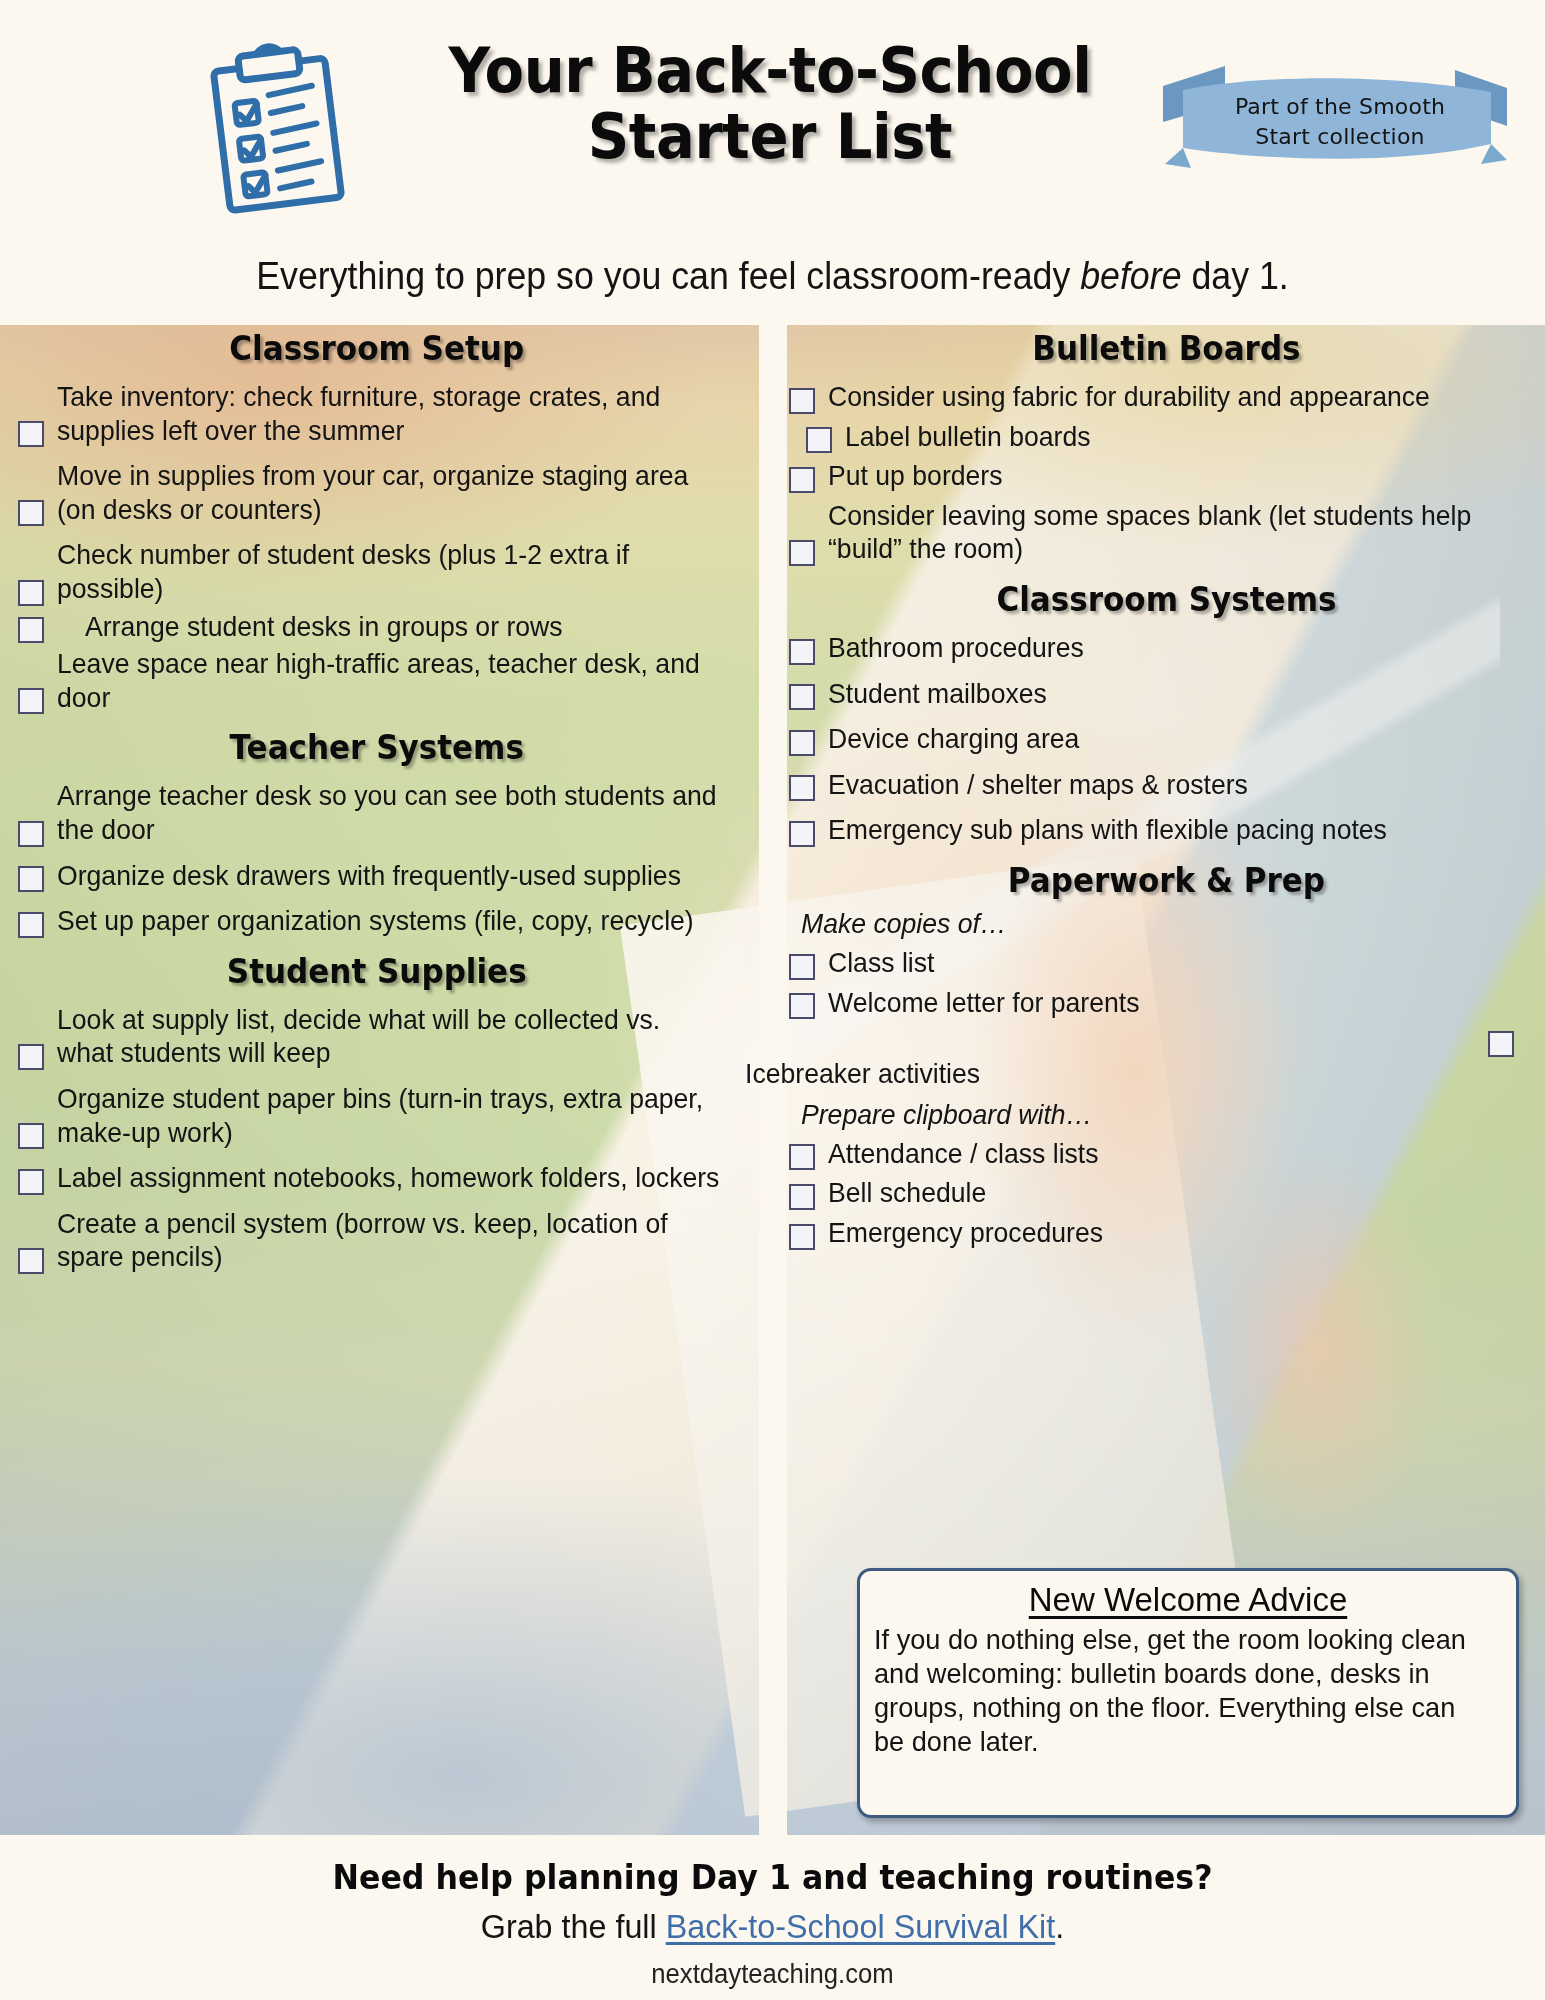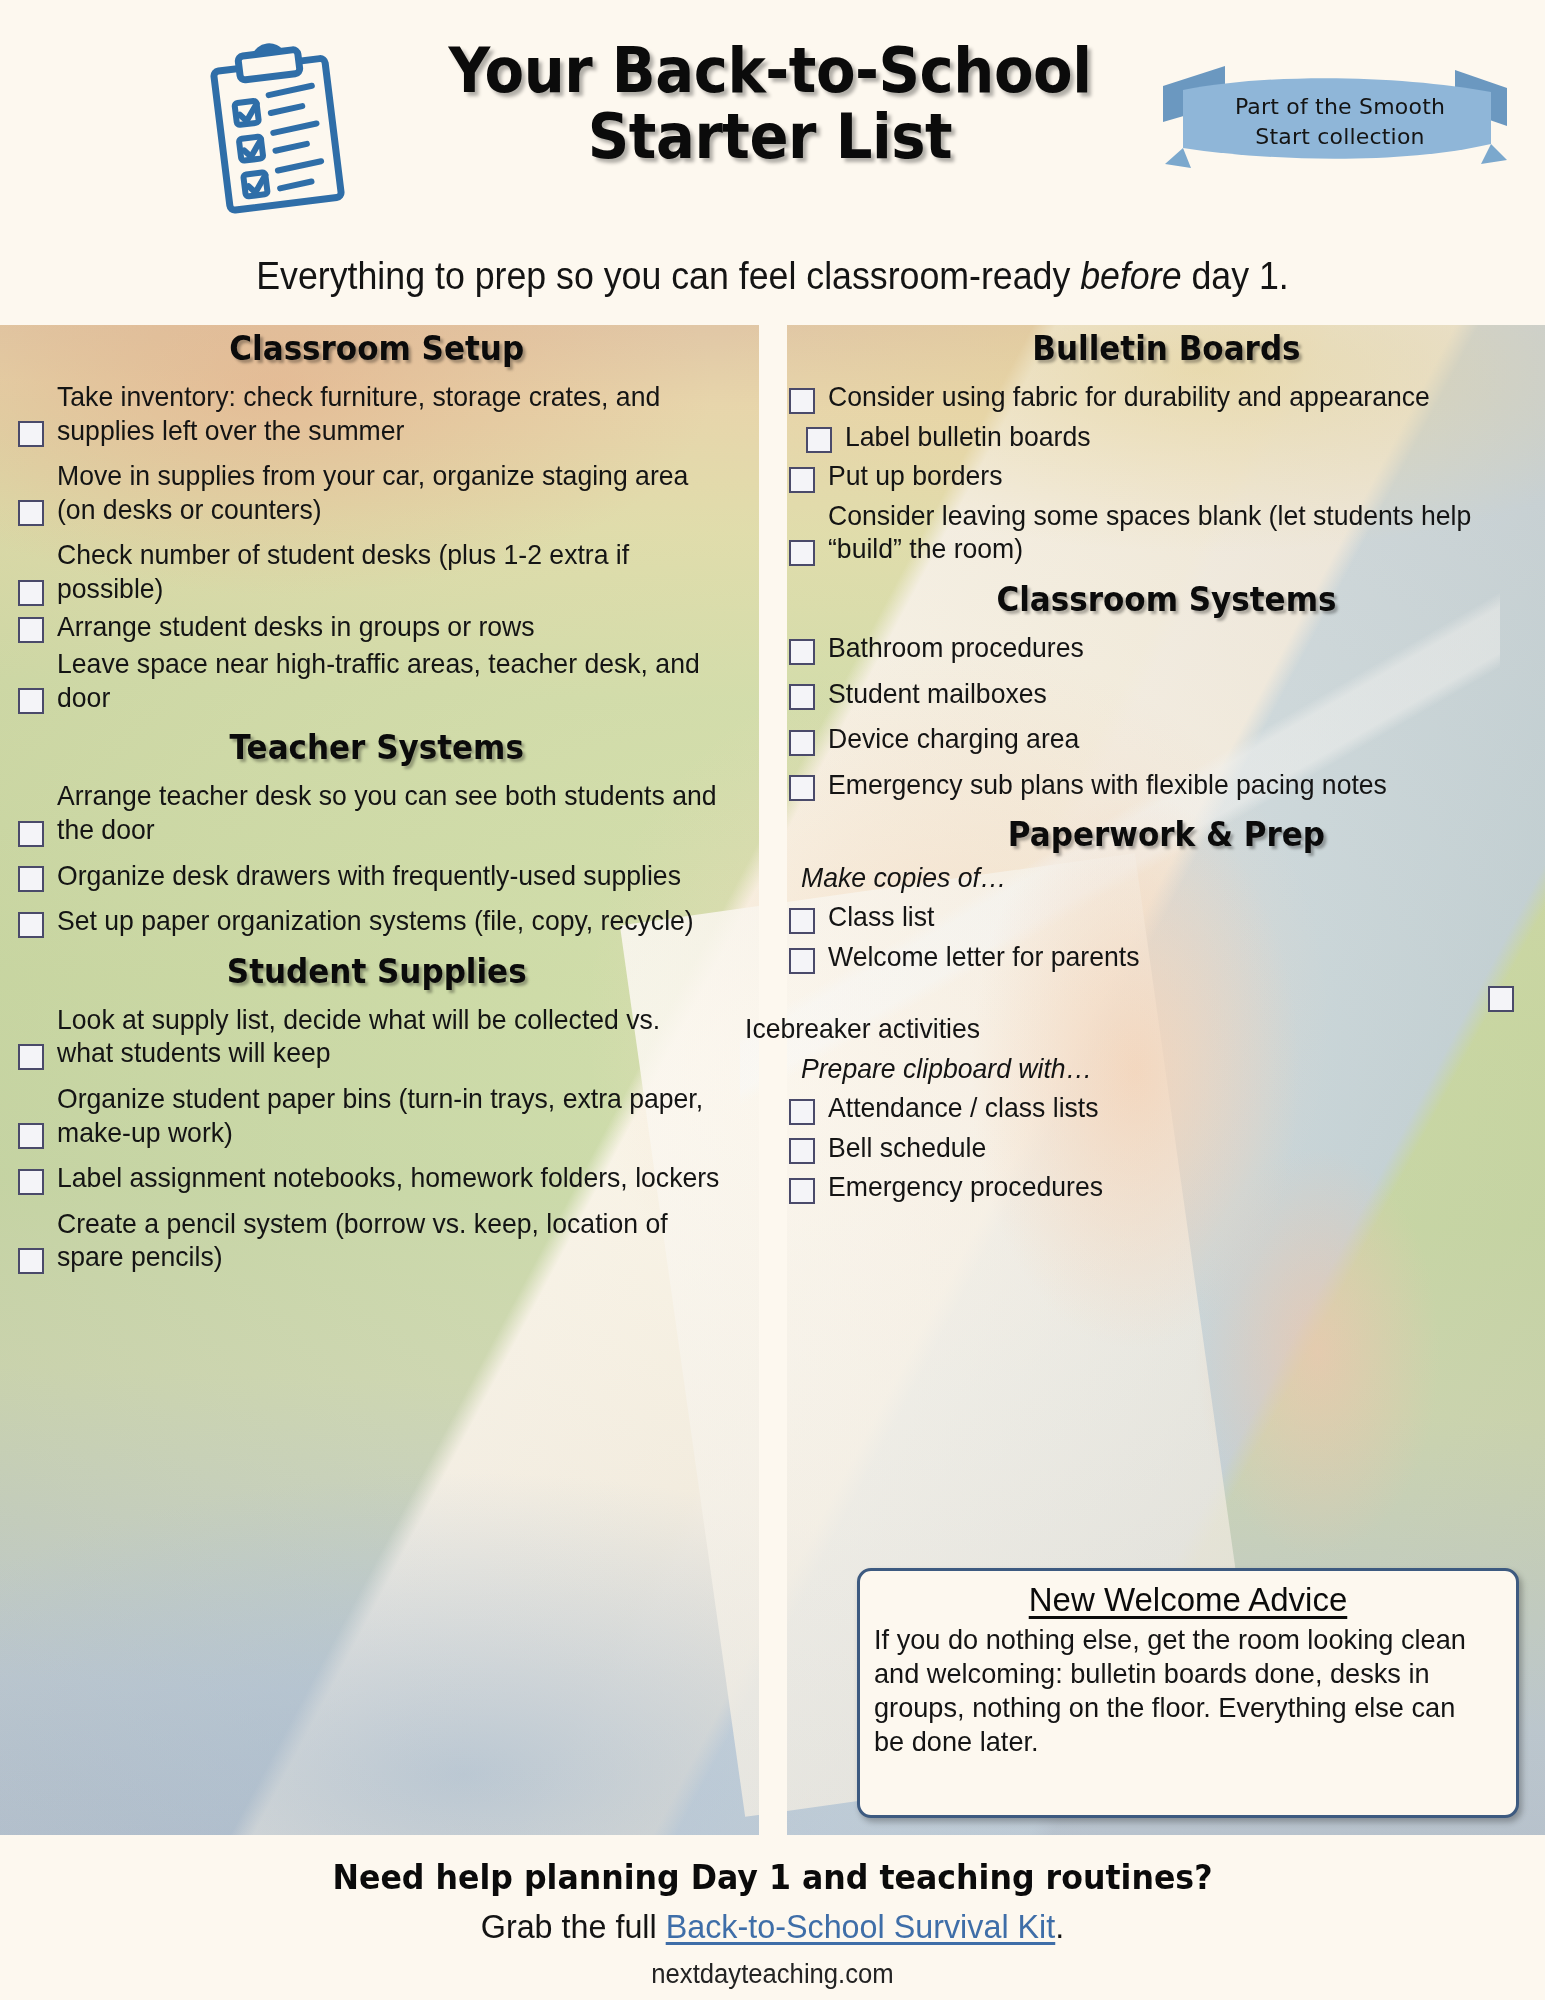--- a/index.html
+++ b/index.html
@@ -306,21 +306,21 @@
         <div class="check-text">Take inventory: check furniture, storage crates, and supplies left over the summer</div>
       </div>
       <div class="check-row">
         <div class="check-box"></div>
         <div class="check-text">Move in supplies from your car, organize staging area (on desks or counters)</div>
       </div>
       <div class="check-row">
         <div class="check-box"></div>
         <div class="check-text">Check number of student desks (plus 1-2 extra if possible)</div>
       </div>
-      <div class="check-row" style="margin-top: 4px;">
+      <div class="check-row" style="margin-top: 4px; gap: 28px;">
         <div class="check-box"></div>
         <div class="check-text">Arrange student desks in groups or rows</div>
       </div>
       <div class="check-row" style="margin-top: 4px;">
         <div class="check-box"></div>
         <div class="check-text">Leave space near high-traffic areas, teacher desk, and door</div>
       </div>
       <div class="section-title" style="margin-top: 14px; margin-bottom: 6px;">Teacher Systems</div>
       <div class="check-row">
         <div class="check-box"></div>
@@ -376,20 +376,24 @@
         <div class="check-box"></div>
         <div class="check-text">Bathroom procedures</div>
       </div>
       <div class="check-row">
         <div class="check-box"></div>
         <div class="check-text">Student mailboxes</div>
       </div>
       <div class="check-row">
         <div class="check-box"></div>
         <div class="check-text">Device charging area</div>
+      </div>
+      <div class="check-row">
+        <div class="check-box"></div>
+        <div class="check-text">Evacuation / shelter maps &amp; rosters</div>
       </div>
       <div class="check-row">
         <div class="check-box"></div>
         <div class="check-text">Emergency sub plans with flexible pacing notes</div>
       </div>
       <div class="section-title" style="margin-top: 14px; margin-bottom: 6px;">Paperwork &amp; Prep</div>
       <div class="sub-label" style="margin-top: 8px;">Make copies of…</div>
       <div class="check-row" style="margin-top: 6px;">
         <div class="check-box"></div>
         <div class="check-text">Class list</div>

